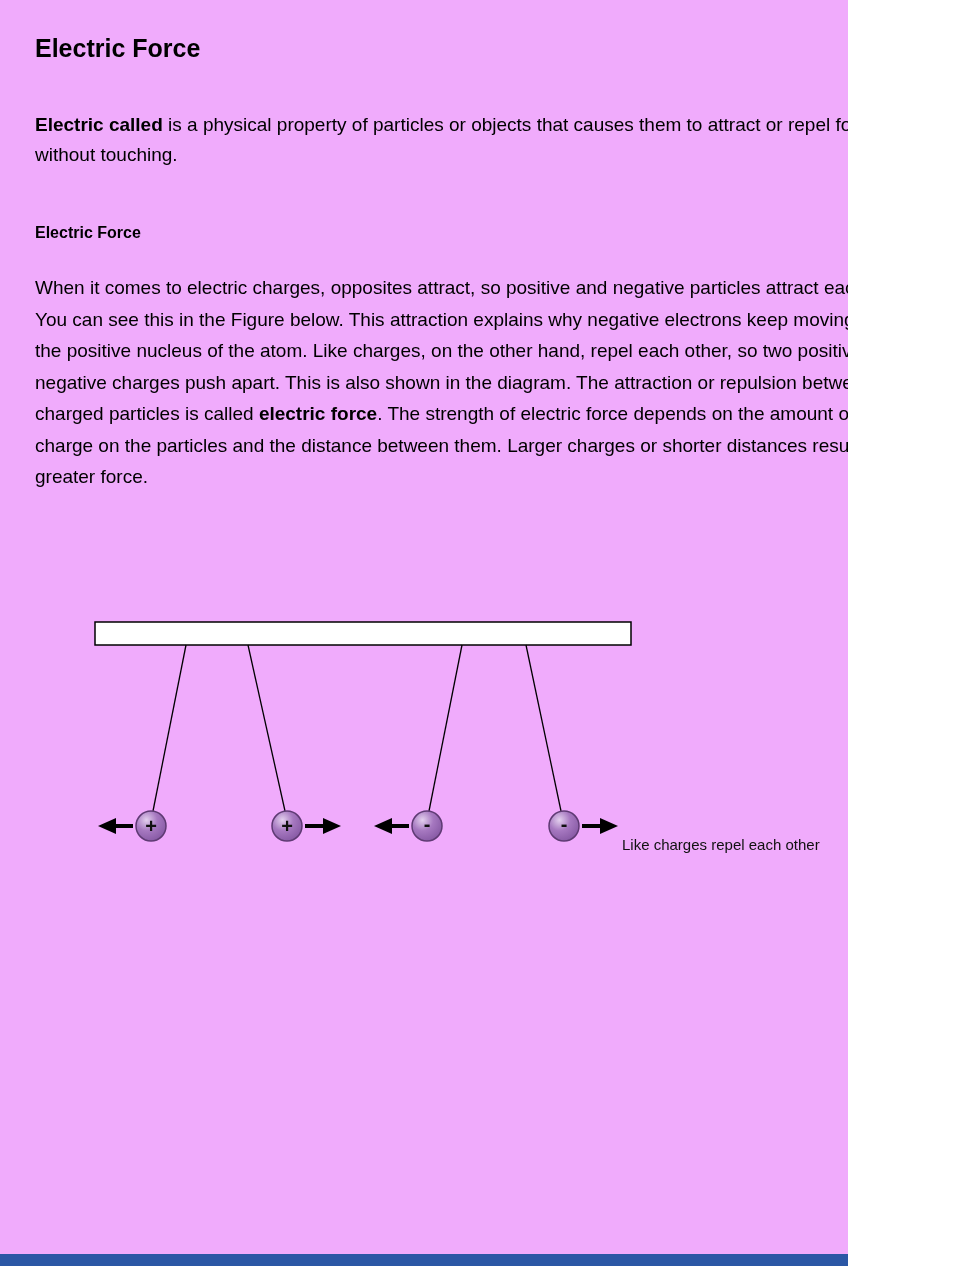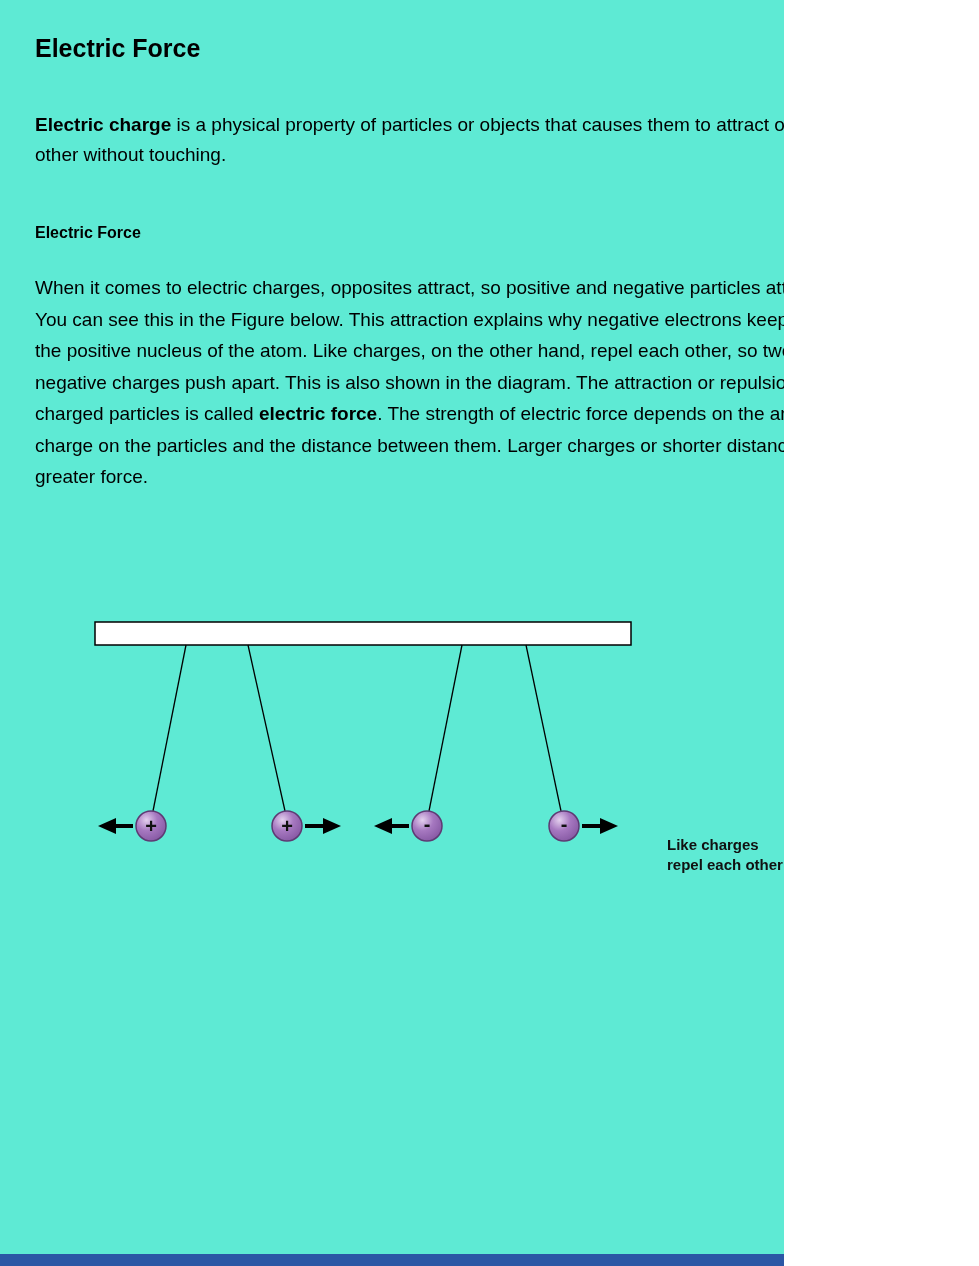--- a/index.html
+++ b/index.html
@@ -5,23 +5,23 @@
   * { box-sizing: border-box; }
   html, body {
     margin: 0;
     padding: 0;
     background: #ffffff;
     font-family: "Liberation Sans", sans-serif;
     color: #000000;
   }
   #page {
     position: relative;
-    width: 784px;
+    width: 848px;
     height: 1266px;
-    background: #5eead4;
+    background: #f0abfc;
     overflow: hidden;
   }
   .page-title {
     position: absolute;
     left: 35px;
     top: 34px;
     margin: 0;
     font-size: 25px;
     font-weight: bold;
     letter-spacing: 0px;
@@ -54,26 +54,25 @@
   }
   .figure-svg {
     position: absolute;
     left: 0;
     top: 615px;
     width: 979px;
     height: 260px;
   }
   .figure-caption {
     position: absolute;
-    left: 667px;
+    left: 622px;
     top: 835px;
     font-size: 15px;
     line-height: 20px;
     color: #111111;
-    font-weight: bold;
   }
   .footer-bar {
     position: absolute;
     left: 0;
     top: 1254px;
     width: 979px;
     height: 12px;
     background: #2b57a5;
   }
   .charge-sign {
@@ -83,21 +82,21 @@
     fill: #111111;
   }
 </style>
 </head>
 <body>
 
 <div id="page">
 
   <h1 class="page-title">Electric Force</h1>
 
-  <p class="intro-paragraph"><strong>Electric charge</strong><span> is a physical property of particles or objects that causes them to attract or repel force other without touching.</span></p>
+  <p class="intro-paragraph"><strong>Electric called</strong><span> is a physical property of particles or objects that causes them to attract or repel force other without touching.</span></p>
 
   <h2 class="section-heading">Electric Force</h2>
 
   <p class="body-paragraph"><span>When it comes to electric charges, opposites attract, so positive and negative particles attract each other. You can see this in the Figure below. This attraction explains why negative electrons keep moving around the positive nucleus of the atom. Like charges, on the other hand, repel each other, so two positive or two negative charges push apart. This is also shown in the diagram. The attraction or repulsion between charged particles is called </span><strong>electric force</strong><span>. The strength of electric force depends on the amount of electric charge on the particles and the distance between them. Larger charges or shorter distances result in greater force.</span></p>
 
   <svg class="figure-svg" viewBox="0 0 979 260" xmlns="http://www.w3.org/2000/svg">
     <defs>
       <radialGradient id="ballGrad" cx="0.35" cy="0.3" r="0.8">
         <stop offset="0" stop-color="#e3d0ee"></stop>
         <stop offset="0.45" stop-color="#a678c0"></stop>

